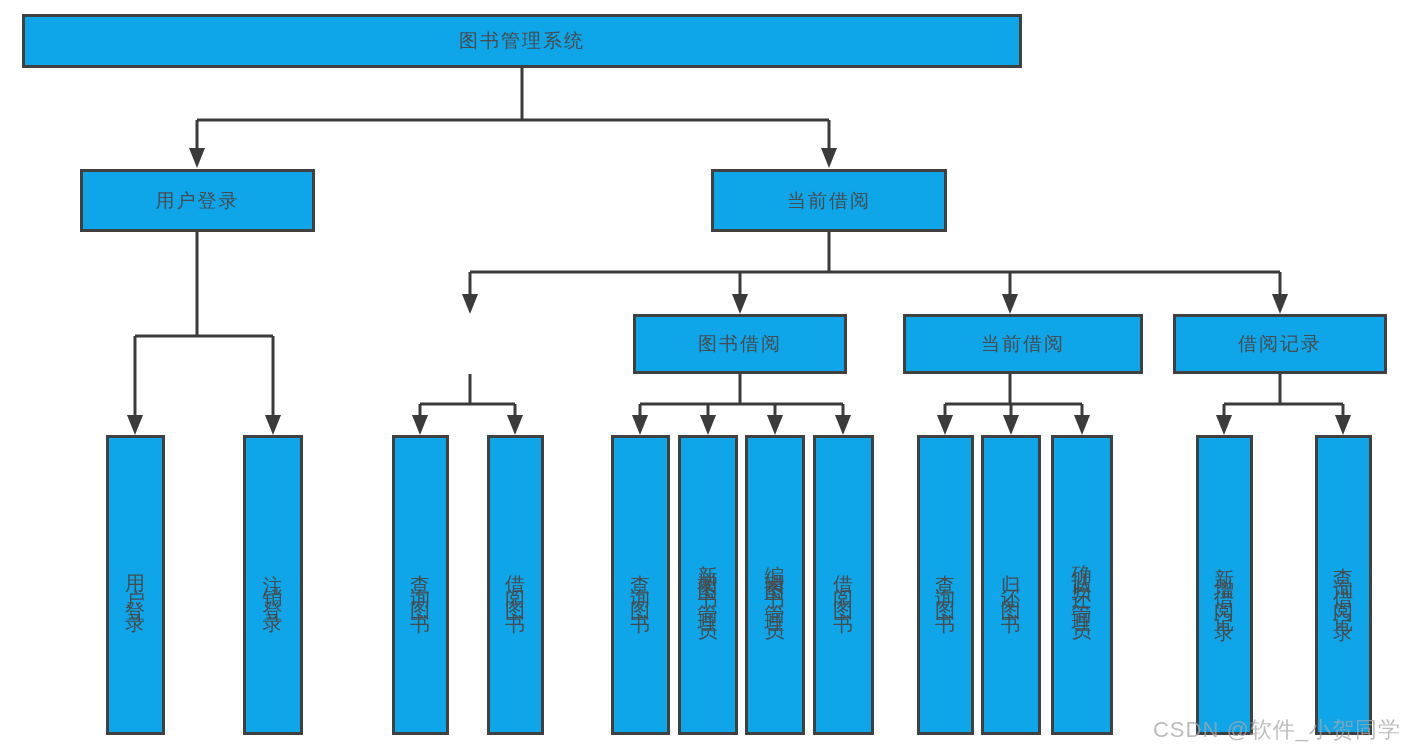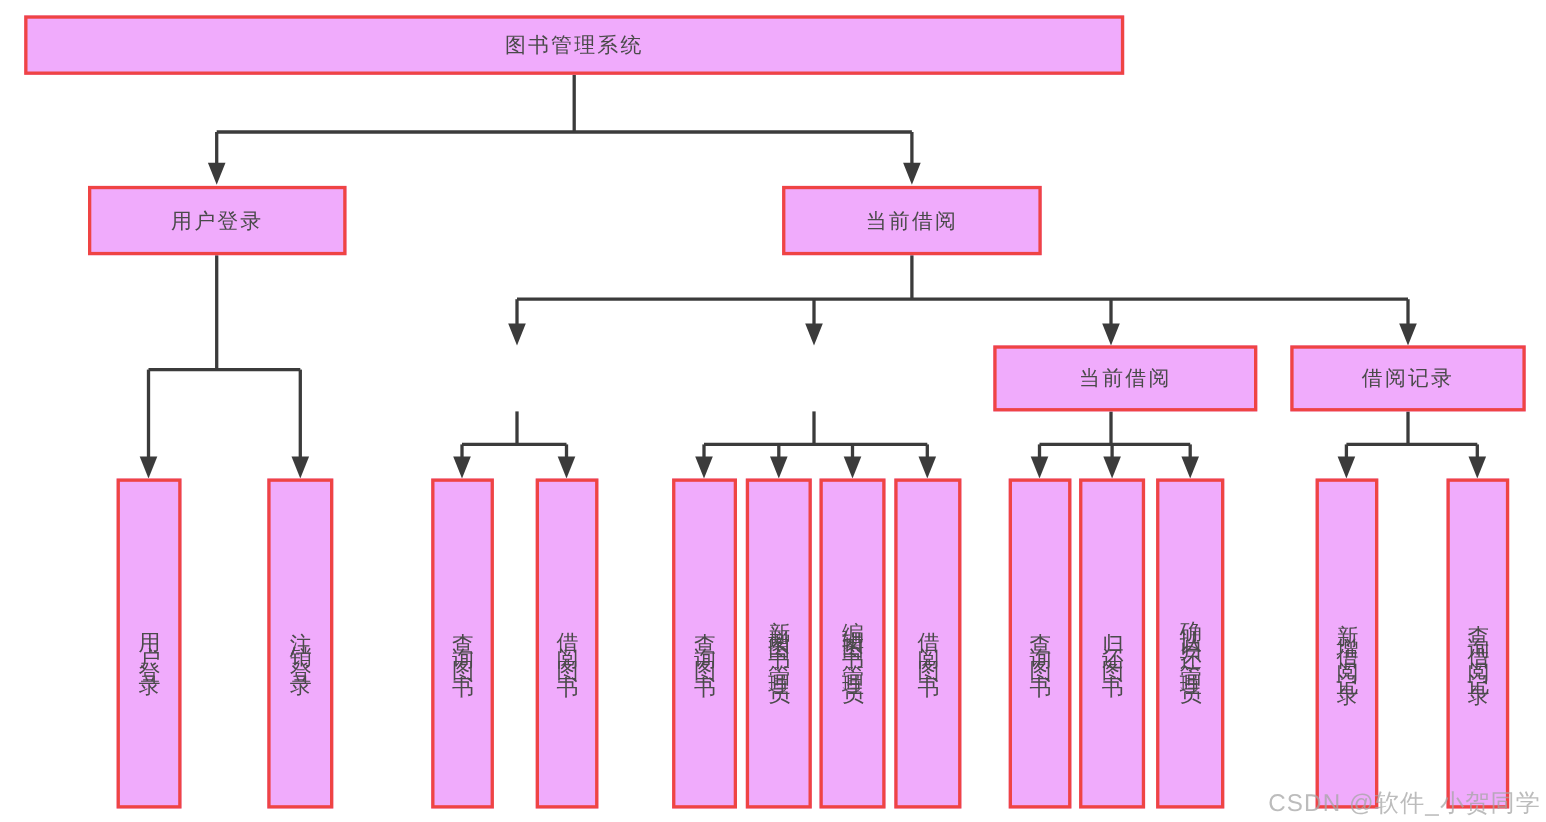--- a/index.html
+++ b/index.html
@@ -7,22 +7,22 @@
   body {
     background:#ffffff;
     font-family:"Liberation Sans", sans-serif;
     position:relative;
     overflow:hidden;
   }
   .canvas { position:absolute; left:0; top:0; width:1405px; height:747px; }
   .connectors { position:absolute; left:0; top:0; z-index:1; }
   .box {
     position:absolute;
-    border:3px solid #ef4444;
-    background:#f0abfc;
+    border:3px solid #404040;
+    background:#0ea5e9;
     display:flex;
     align-items:center;
     justify-content:center;
     color:#4a4a4a;
     z-index:2;
   }
   .h-box { font-size:19px; letter-spacing:2px; }
   .v-box span {
     writing-mode:vertical-rl;
     text-orientation:mixed;
@@ -113,20 +113,21 @@
       <polygon points="1224,435 1216,415 1232,415"></polygon>
       <polygon points="1343,435 1335,415 1351,415"></polygon>
     </g>
   </svg>
 
   <div class="box h-box" style="left:22px;top:14px;width:1000px;height:54px">图书管理系统</div>
 
   <div class="box h-box" style="left:80px;top:169px;width:235px;height:63px">用户登录</div>
   <div class="box h-box" style="left:711px;top:169px;width:236px;height:63px">当前借阅</div>
 
+  <div class="box h-box" style="left:633px;top:314px;width:214px;height:60px">图书借阅</div>
   <div class="box h-box" style="left:903px;top:314px;width:240px;height:60px">当前借阅</div>
   <div class="box h-box" style="left:1173px;top:314px;width:214px;height:60px">借阅记录</div>
 
   <div class="box v-box v4" style="left:106px;top:435px;width:59px;height:300px">
     <span>用户登录</span>
   </div>
   <div class="box v-box v4" style="left:243px;top:435px;width:60px;height:300px">
     <span>注销登录</span>
   </div>
 

